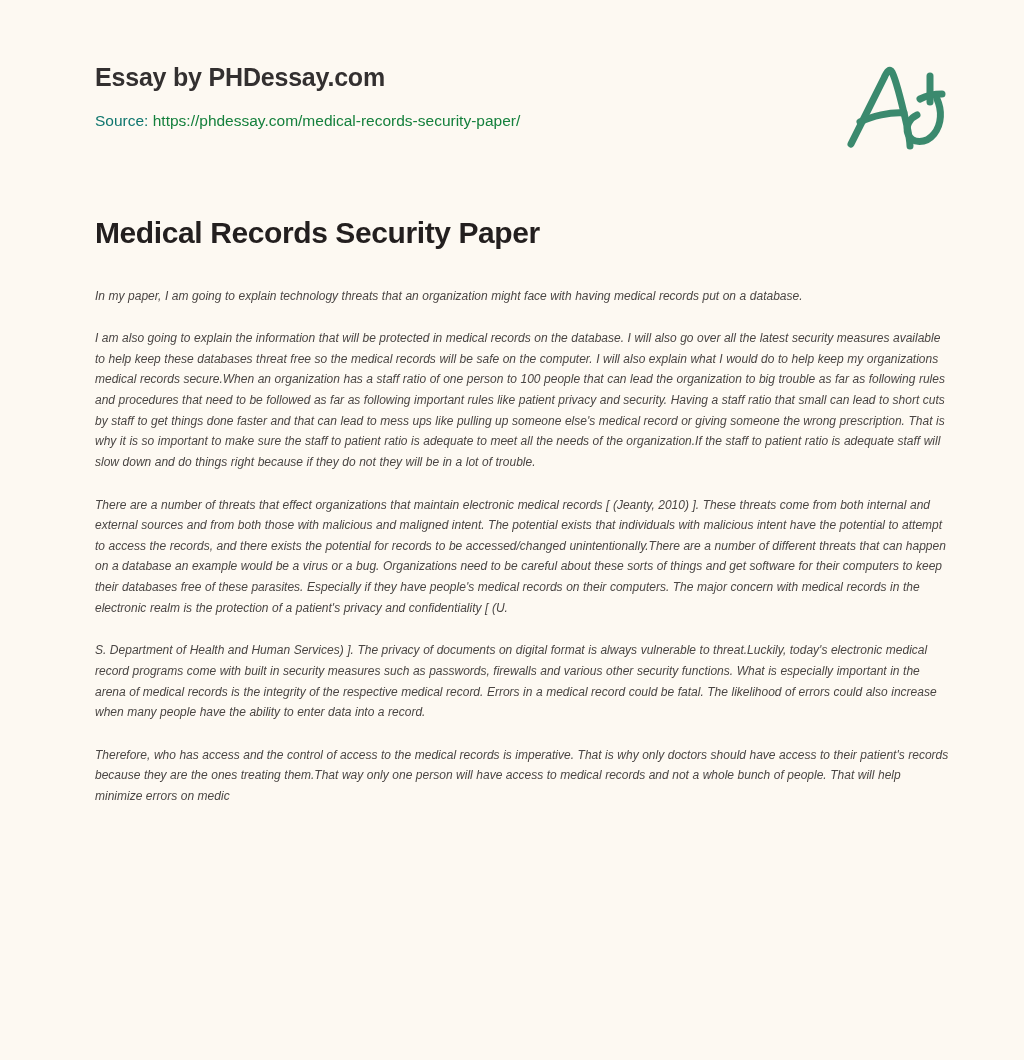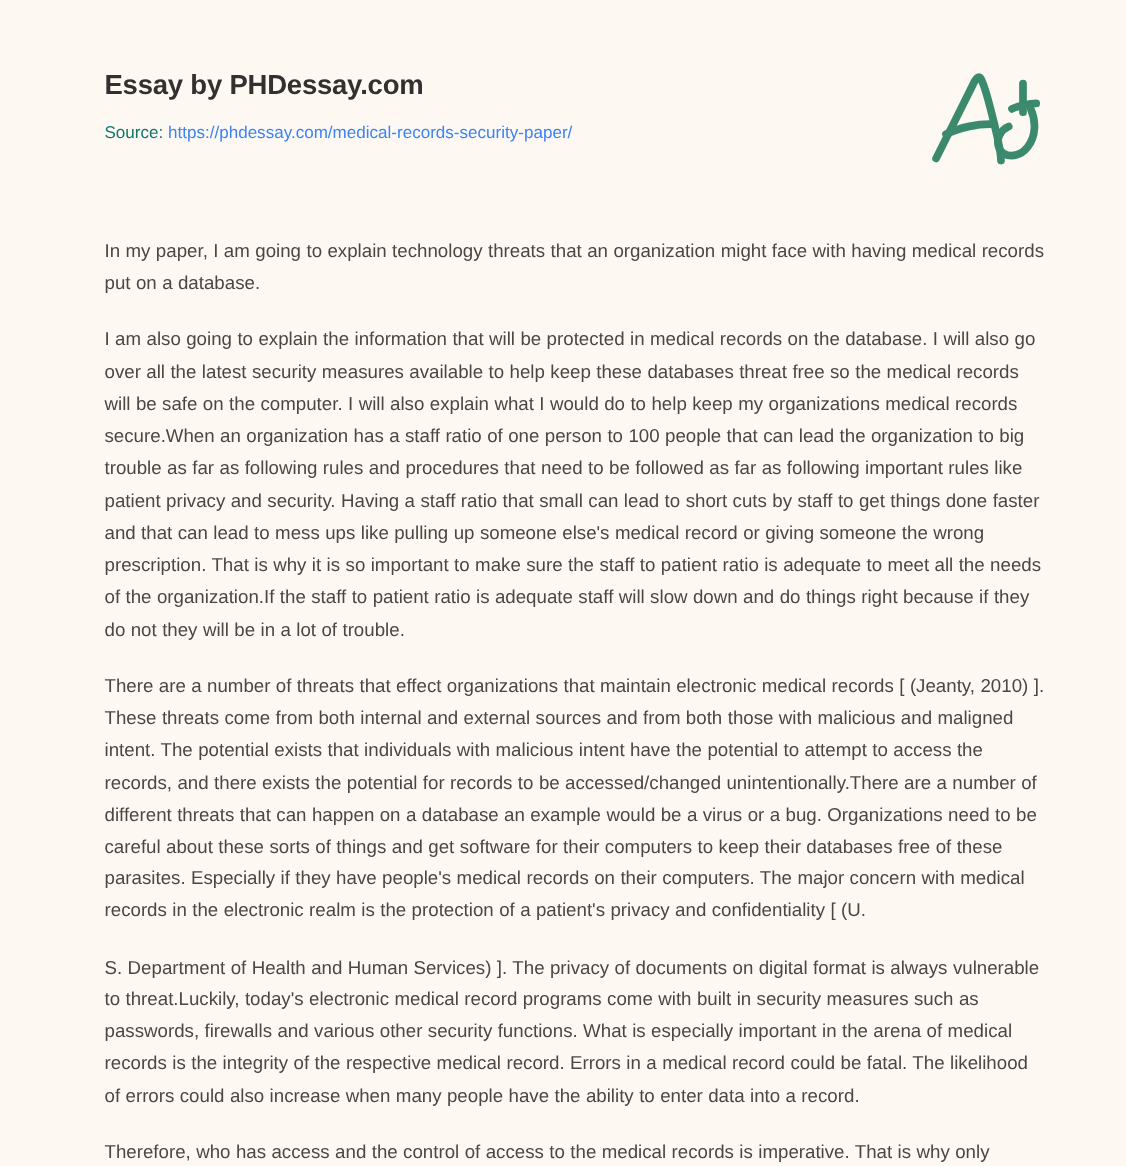--- a/index.html
+++ b/index.html
@@ -54,21 +54,21 @@
     line-height: 1.4;
     color: #8c8781;
     white-space: nowrap;
   }
 
   .source-label {
     color: #0f766e;
   }
 
   .source-url {
-    color: #3b82f6;
+    color: #15803d;
     text-decoration: none;
   }
 
   
   .logo {
     position: absolute;
     right: 56px;
     top: 52px;
     width: 130px;
     height: 120px;
@@ -91,26 +91,27 @@
   .article-title {
     font-size: 30px;
     font-weight: bold;
     color: #231f1f;
     letter-spacing: -0.4px;
     line-height: 1.25;
     margin: 0 0 34px 0;
   }
 
   .para {
-    font-size: 17px;
+    font-size: 12px;
     line-height: 1.72;
     color: #4a4644;
     margin: 0 0 22px 0;
     text-align: left;
     word-spacing: 0.2px;
+    font-style: italic;
   }
 
   .para:last-child {
     margin-bottom: 0;
   }
 </style>
 </head>
 <body>
 
 <div class="page">
@@ -135,20 +136,21 @@
 
         <path d="M82 47 C88 44 98 42 104 42"></path>
         <path d="M92 24 C92 32 92 42 92 50"></path>
         <path d="M99 47 C104 58 104 72 96 82 C88 92 74 92 70 82 C67 74 72 66 79 63"></path>
       </svg>
     </div>
 
   </div>
 
   <div class="article">
+    <h1 class="article-title">Medical Records Security Paper</h1>
 
     <div>
       <p class="para">In my paper, I am going to explain technology threats that an organization might face with having medical records put on a database.</p>
       <p class="para">I am also going to explain the information that will be protected in medical records on the database. I will also go over all the latest security measures available to help keep these databases threat free so the medical records will be safe on the computer. I will also explain what I would do to help keep my organizations medical records secure.When an organization has a staff ratio of one person to 100 people that can lead the organization to big trouble as far as following rules and procedures that need to be followed as far as following important rules like patient privacy and security. Having a staff ratio that small can lead to short cuts by staff to get things done faster and that can lead to mess ups like pulling up someone else's medical record or giving someone the wrong prescription. That is why it is so important to make sure the staff to patient ratio is adequate to meet all the needs of the organization.If the staff to patient ratio is adequate staff will slow down and do things right because if they do not they will be in a lot of trouble.</p>
       <p class="para">There are a number of threats that effect organizations that maintain electronic medical records [ (Jeanty, 2010) ]. These threats come from both internal and external sources and from both those with malicious and maligned intent. The potential exists that individuals with malicious intent have the potential to attempt to access the records, and there exists the potential for records to be accessed/changed unintentionally.There are a number of different threats that can happen on a database an example would be a virus or a bug. Organizations need to be careful about these sorts of things and get software for their computers to keep their databases free of these parasites. Especially if they have people's medical records on their computers. The major concern with medical records in the electronic realm is the protection of a patient's privacy and confidentiality [ (U.</p>
       <p class="para">S. Department of Health and Human Services) ]. The privacy of documents on digital format is always vulnerable to threat.Luckily, today's electronic medical record programs come with built in security measures such as passwords, firewalls and various other security functions. What is especially important in the arena of medical records is the integrity of the respective medical record. Errors in a medical record could be fatal. The likelihood of errors could also increase when many people have the ability to enter data into a record.</p>
       <p class="para">Therefore, who has access and the control of access to the medical records is imperative. That is why only doctors should have access to their patient's records because they are the ones treating them.That way only one person will have access to medical records and not a whole bunch of people. That will help minimize errors on medic</p>
     </div>
   </div>
 

